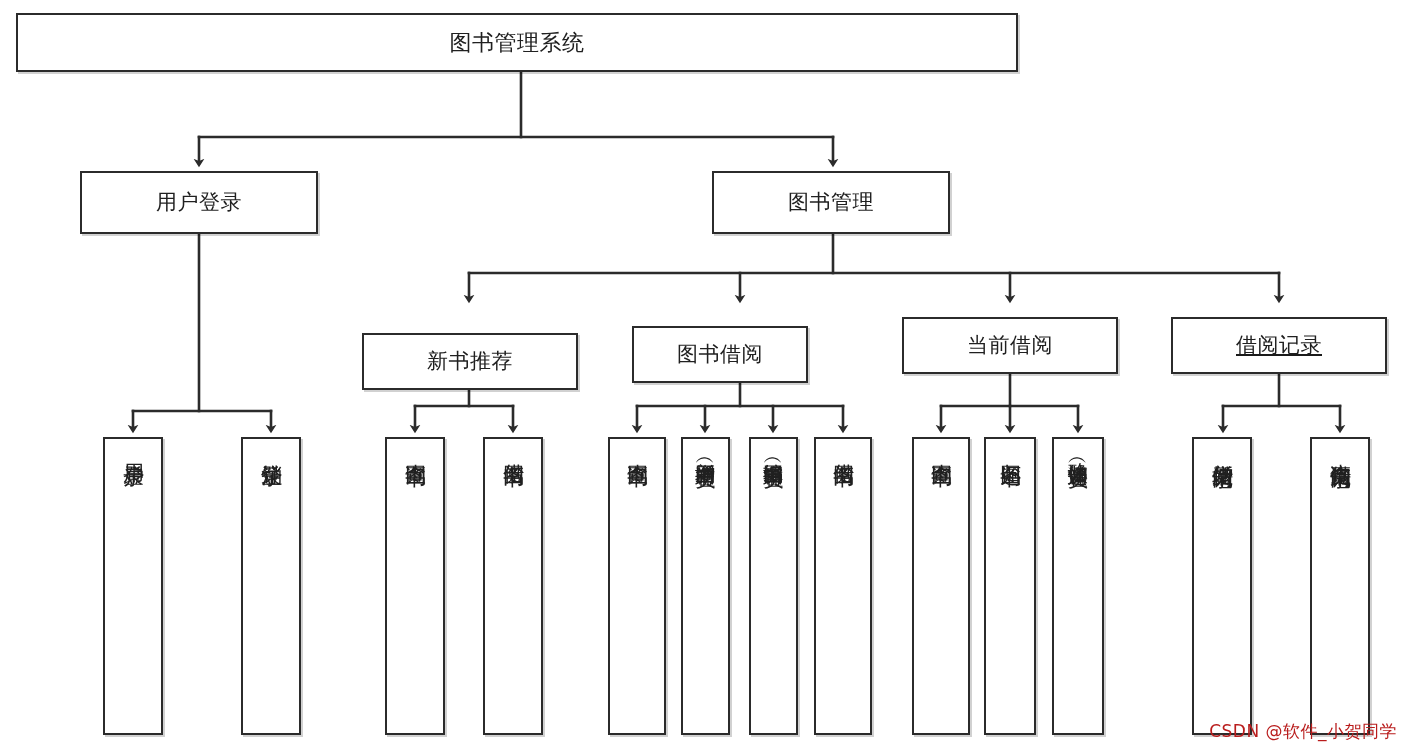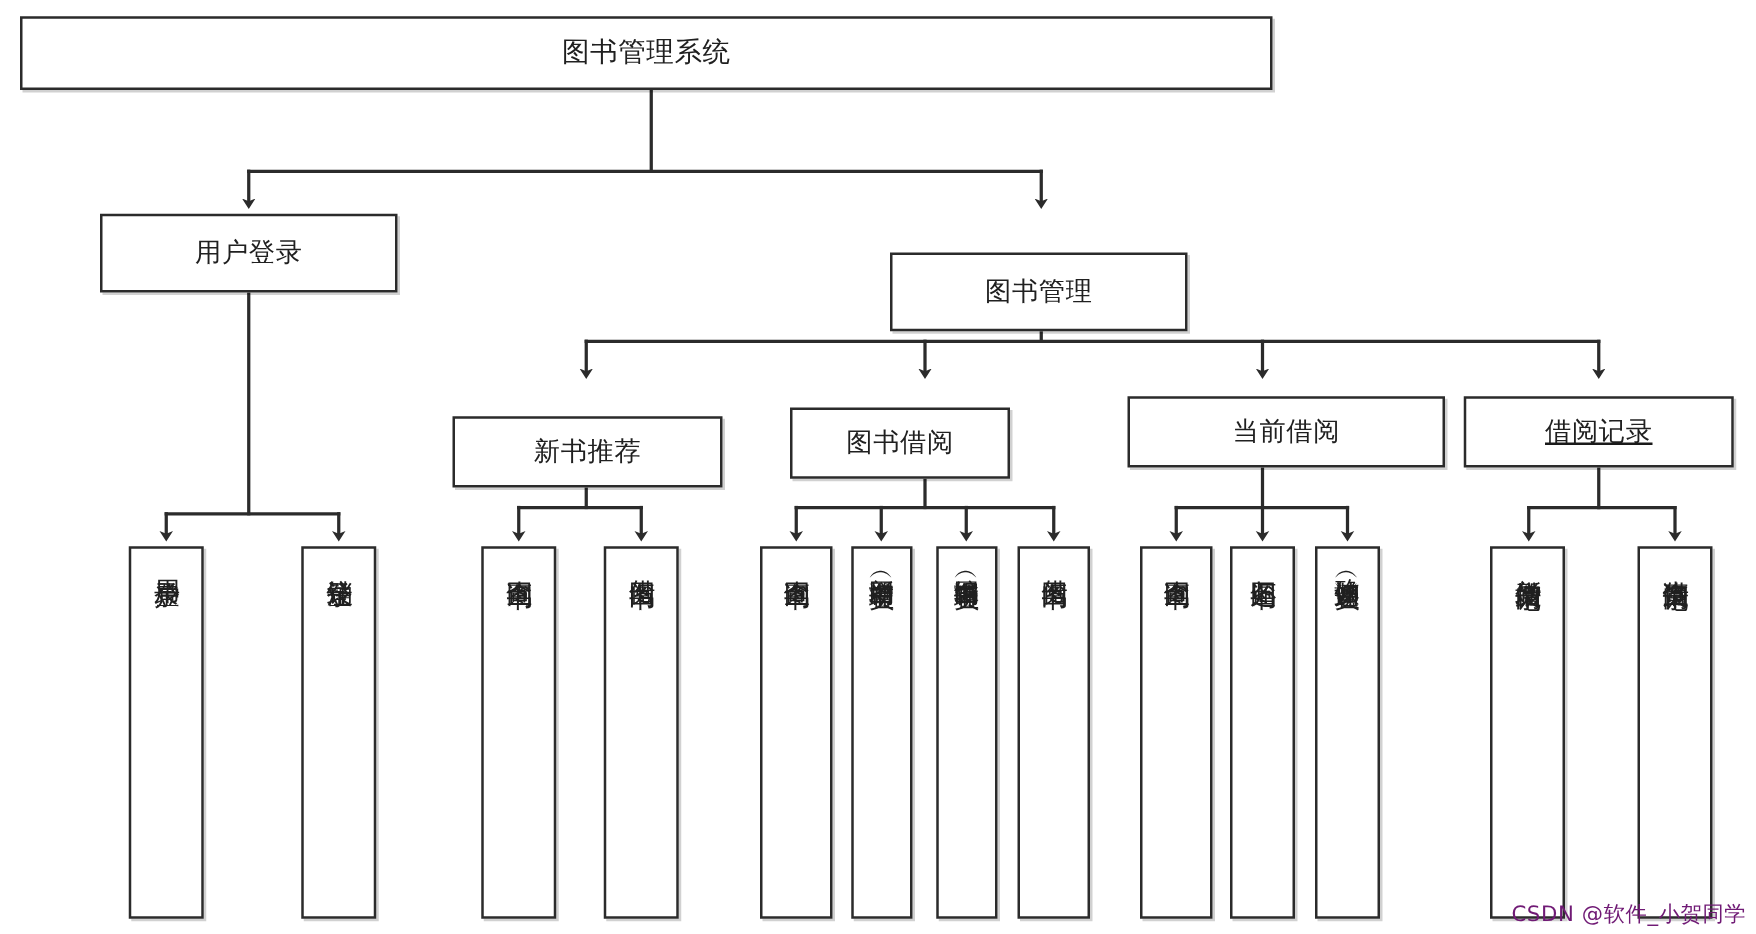--- a/index.html
+++ b/index.html
@@ -52,21 +52,21 @@
     letter-spacing:1px;
     white-space:nowrap;
     display:block;
   }
   .node.leaf.narrow .lbl{font-size:20px;}
   #watermark{
     position:absolute;
     right:8px;
     bottom:4px;
     font-size:17px;
-    color:#701a75;
+    color:#b91c1c;
     letter-spacing:0.5px;
     white-space:nowrap;
   }
 </style>
 </head>
 <body>
 
 <div id="stage">
 
   <svg id="wires" viewBox="0 0 1405 747" xmlns="http://www.w3.org/2000/svg">
@@ -119,31 +119,31 @@
     </g>
   </svg>
 
   <div class="node root" style="left:16px;top:13px;width:1002px;height:59px;">
     <span class="lbl">图书管理系统</span>
   </div>
 
   <div class="node" style="left:80px;top:171px;width:238px;height:63px;">
     <span class="lbl">用户登录</span>
   </div>
-  <div class="node" style="left:712px;top:171px;width:238px;height:63px;margin-top:31px;">
+  <div class="node" style="left:712px;top:171px;width:238px;height:63px;">
     <span class="lbl">图书管理</span>
   </div>
 
   <div class="node" style="left:362px;top:333px;width:216px;height:57px;">
     <span class="lbl">新书推荐</span>
   </div>
   <div class="node" style="left:632px;top:326px;width:176px;height:57px;font-family:Liberation Serif, serif;">
     <span class="lbl">图书借阅</span>
   </div>
-  <div class="node" style="left:902px;top:317px;width:254px;height:57px;">
+  <div class="node" style="left:902px;top:317px;width:216px;height:57px;">
     <span class="lbl">当前借阅</span>
   </div>
   <div class="node" style="left:1171px;top:317px;width:216px;height:57px;text-decoration:underline;">
     <span class="lbl">借阅记录</span>
   </div>
 
   <div class="node leaf" style="left:103px;top:437px;width:60px;height:298px;">
     <span class="lbl">用户登录</span>
   </div>
   <div class="node leaf" style="left:241px;top:437px;width:60px;height:298px;">

